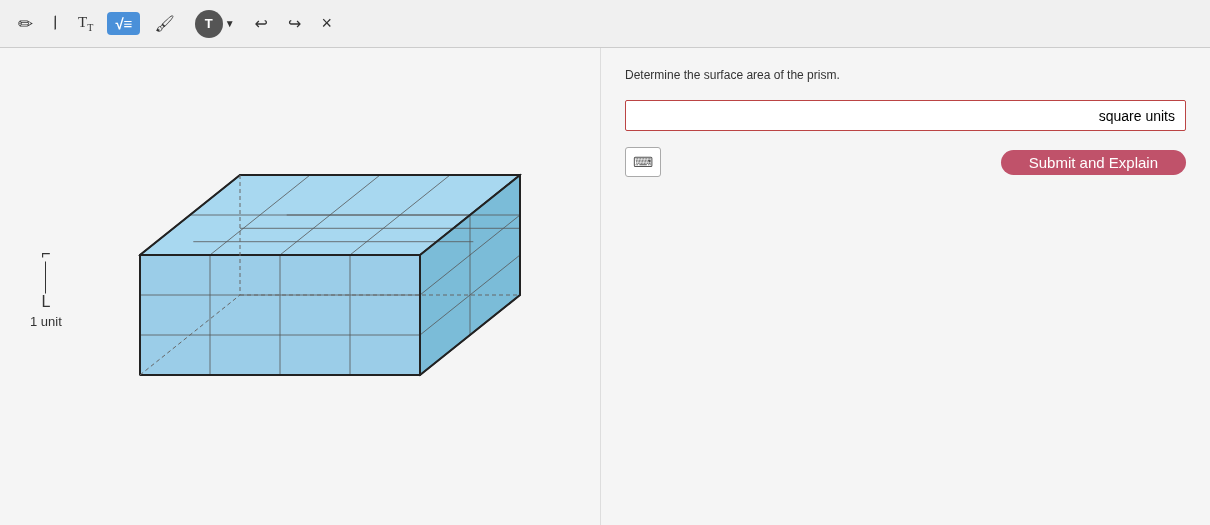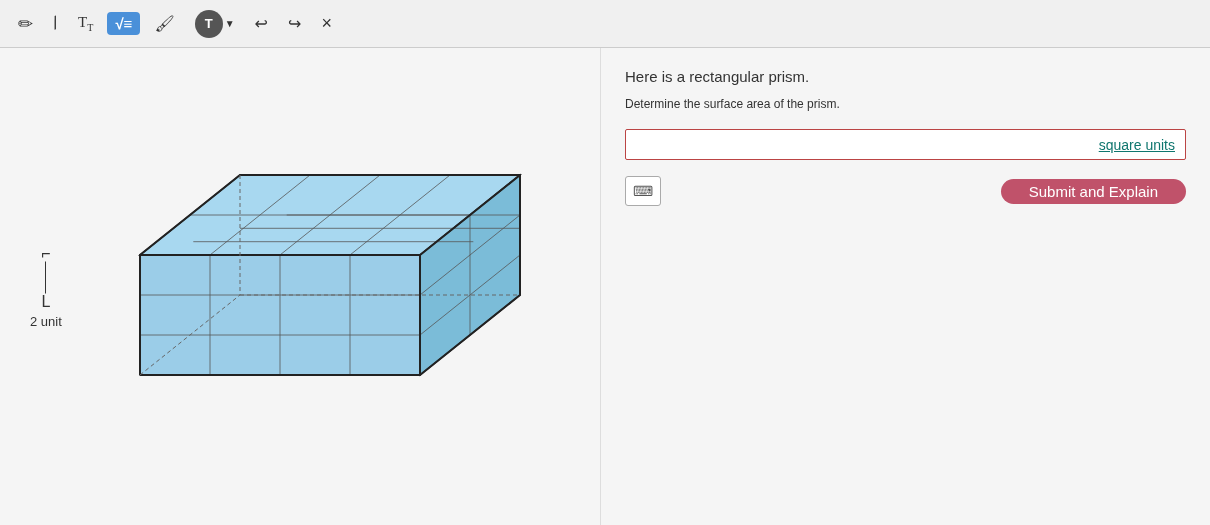--- a/index.html
+++ b/index.html
@@ -131,23 +131,22 @@
       flex: 1;
       border: none;
       outline: none;
       font-size: 15px;
       color: #333;
       background: transparent;
     }
 
     .answer-units {
       font-size: 14px;
-      color: #0f766e;
+      color: #000000;
       white-space: nowrap;
-      text-decoration: underline;
     }
 
     .bottom-row {
       display: flex;
       align-items: center;
       justify-content: space-between;
     }
 
     .keyboard-btn {
       border: 1px solid #aaa;
@@ -210,21 +209,21 @@
   </button>
 </div>
 
 <div class="main">
 
   <div class="left-panel">
     <div class="unit-label">
       <span style="font-size:16px; line-height:1;">⌐</span>
       <span style="width:1px; height:32px; background:#333; display:block;"></span>
       <span style="font-size:16px; line-height:1;">L</span>
-      <span style="font-size:13px; margin-top:4px; color:#333;">2 unit</span>
+      <span style="font-size:13px; margin-top:4px; color:#333;">1 unit</span>
     </div>
 
     <div class="prism-container">
       
       <svg width="480" height="380" viewBox="0 0 480 380">
 
         <polygon points="60,160 340,160 440,80 160,80" fill="#a8d8f0" stroke="#333" stroke-width="1.5"></polygon>
 
         <polygon points="340,160 440,80 440,200 340,280" fill="#7bbcd8" stroke="#333" stroke-width="1.5"></polygon>
 
@@ -259,21 +258,20 @@
         <line x1="340" y1="160" x2="340" y2="280" stroke="#222" stroke-width="2"></line>
         <line x1="60" y1="160" x2="340" y2="160" stroke="#222" stroke-width="2"></line>
         <line x1="160" y1="80" x2="160" y2="200" stroke="#666" stroke-width="1" stroke-dasharray="4,3"></line>
         <line x1="60" y1="280" x2="160" y2="200" stroke="#666" stroke-width="1" stroke-dasharray="4,3"></line>
         <line x1="160" y1="200" x2="440" y2="200" stroke="#666" stroke-width="1" stroke-dasharray="4,3"></line>
       </svg>
     </div>
   </div>
 
   <div class="right-panel">
-    <p class="problem-title">Here is a rectangular prism.</p>
     <p class="problem-question">Determine the surface area of the prism.</p>
 
     <div class="answer-row">
       <input class="answer-input" type="text" value="" placeholder="" style="">
       <span class="answer-units">square units</span>
     </div>
 
     <div class="bottom-row">
       <button class="keyboard-btn">
         <span style="font-size:14px;">⌨</span>

